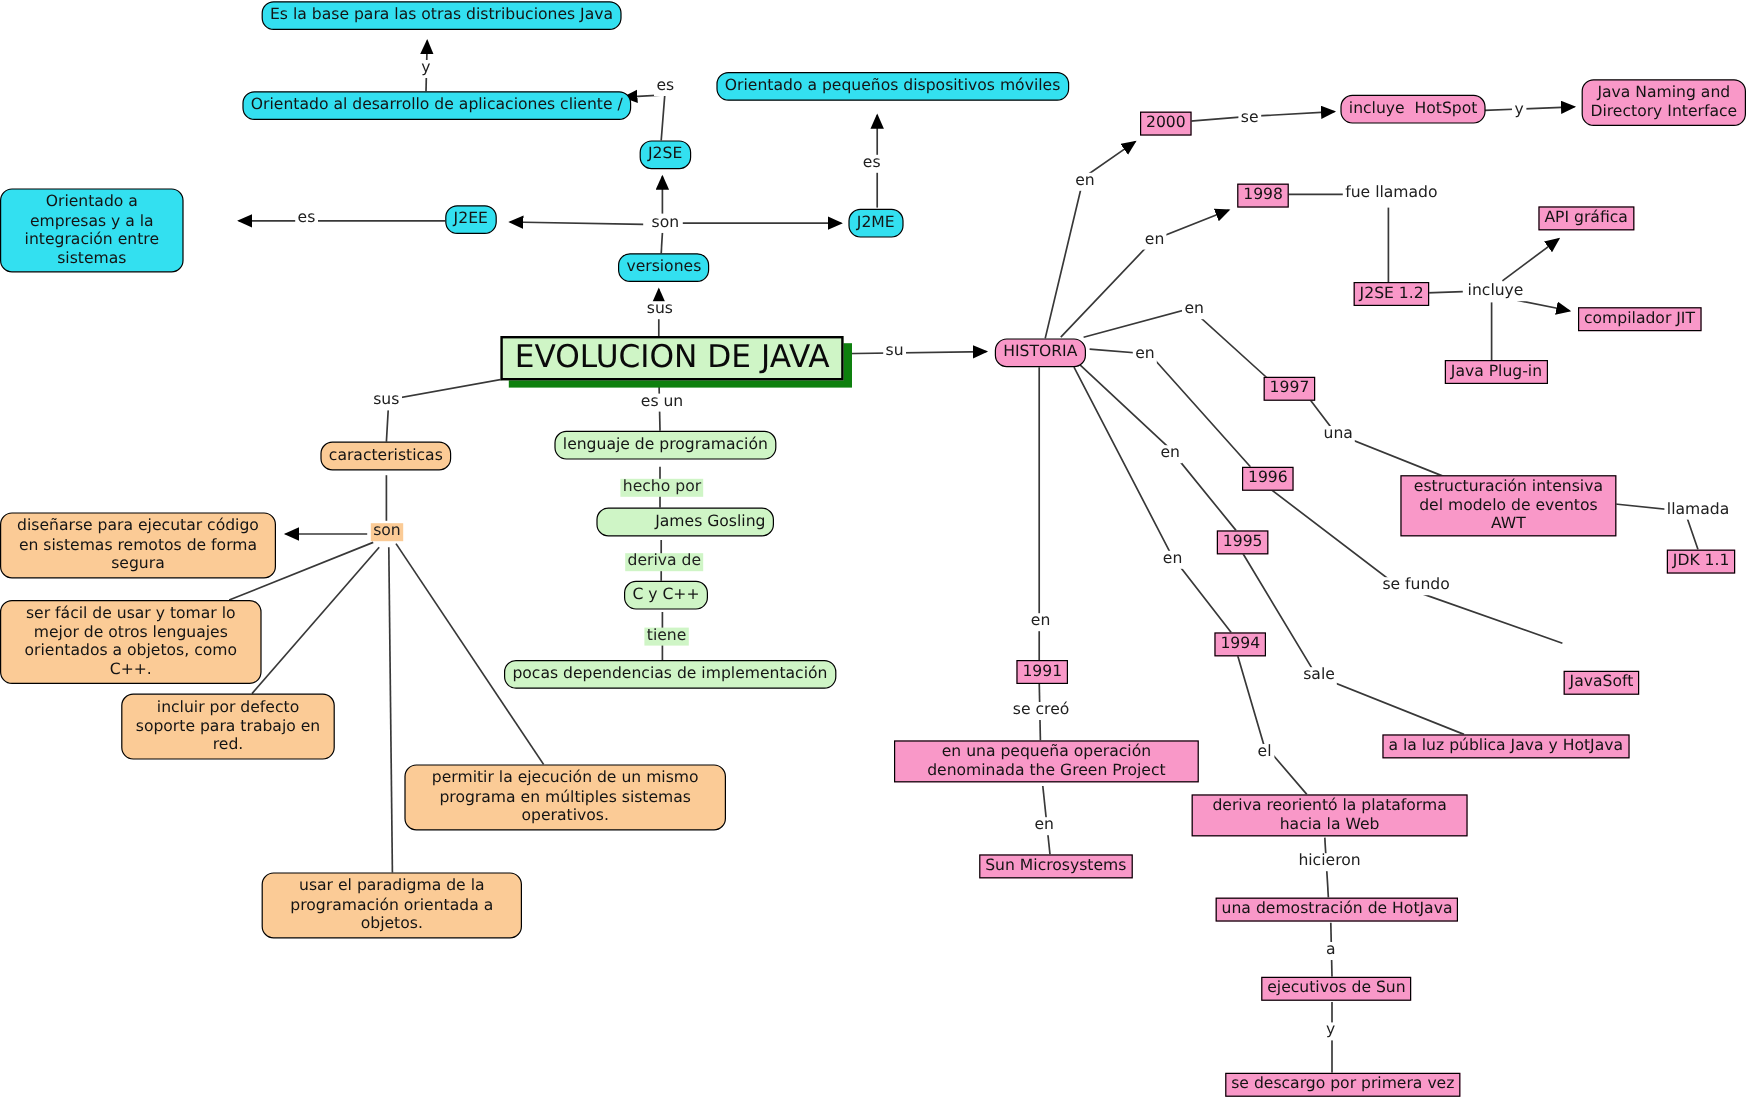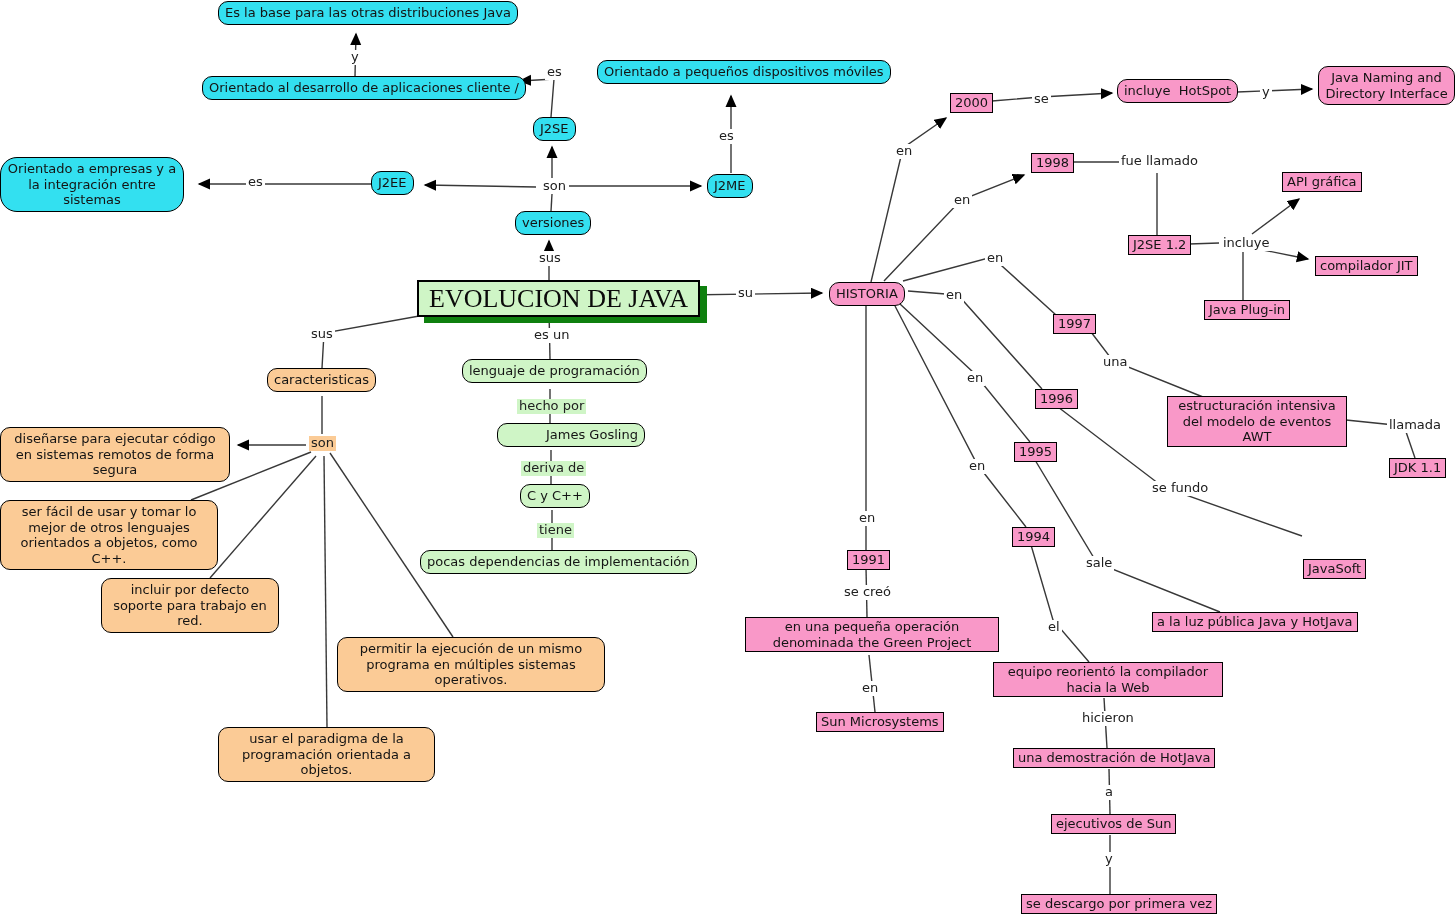--- a/index.html
+++ b/index.html
@@ -16,21 +16,21 @@
         white-space:nowrap;background:#fff;}
   .round{border-radius:10px;}
   .cyan{background:var(--cyan);}
   .green{background:var(--green);}
   .orange{background:var(--orange);}
   .pink{background:var(--pink);}
   .rect{border-radius:0;padding:1px 4px;}
   .wrap{white-space:normal;}
   .pre{white-space:pre;}
   .title-node{font-size:26px;padding:1px 10px;border:2px solid #000;background:var(--green);
-              box-shadow:7px 6px 0 var(--shadow);border-radius:0;color:#0a0a0a;font-family:Liberation Serif, serif;}
+              box-shadow:7px 6px 0 var(--shadow);border-radius:0;color:#0a0a0a;}
   .lbl{position:absolute;font-size:13px;color:#202020;background:#fff;padding:0 2px;line-height:1.15;}
   .lbl.green-bg{background:var(--green);}
   .lbl.orange-bg{background:var(--orange);}
 </style>
 </head>
 <body>
 
 <div id="canvas">
 
   <svg id="edges" viewBox="0 0 1456 918">
@@ -84,21 +84,21 @@
     <path class="edge" d="M1031,545 L1053,620 L1089,662"></path>
     <path class="edge" d="M866,567 L867,617"></path>
     <path class="edge" d="M869,655 L875,712"></path>
     <path class="edge" d="M1104,698 L1107,748"></path>
     <path class="edge" d="M1109,769 L1110,814"></path>
     <path class="edge" d="M1110,835 L1110,894"></path>
   </svg>
 
   <div class="node round cyan" style="left:218px;top:1px;">Es la base para las otras distribuciones Java</div>
   <div class="node round cyan" style="left:202px;top:76px;">Orientado al desarrollo de aplicaciones cliente /</div>
-  <div class="node round cyan wrap" style="left:0px;top:157px;width:184px;border-radius:17px;">Orientado a empresas y a la integración entre sistemas</div>
+  <div class="node round cyan wrap" style="left:0px;top:157px;width:153px;">Orientado a empresas y a la integración entre sistemas</div>
   <div class="node round cyan" style="left:371px;top:171px;">J2EE</div>
   <div class="node round cyan" style="left:533px;top:117px;">J2SE</div>
   <div class="node round cyan" style="left:597px;top:60px;">Orientado a pequeños dispositivos móviles</div>
   <div class="node round cyan" style="left:707px;top:174px;">J2ME</div>
   <div class="node round cyan" style="left:515px;top:211px;">versiones</div>
 
   <div class="node title-node" style="left:417px;top:280px;">EVOLUCION DE JAVA</div>
 
   <div class="node round green" style="left:462px;top:359px;">lenguaje de programación</div>
   <div class="node round green" style="left:497px;top:423px;padding-left:48px;">James Gosling</div>
@@ -123,21 +123,21 @@
   <div class="node rect pink" style="left:1315px;top:256px;">compilador JIT</div>
   <div class="node rect pink" style="left:1204px;top:300px;">Java Plug-in</div>
   <div class="node rect pink" style="left:1053px;top:314px;">1997</div>
   <div class="node rect pink wrap" style="left:1167px;top:396px;width:180px;">estructuración intensiva del modelo de eventos AWT</div>
   <div class="node rect pink" style="left:1389px;top:458px;">JDK 1.1</div>
   <div class="node rect pink" style="left:1035px;top:389px;">1996</div>
   <div class="node rect pink" style="left:1303px;top:535px;margin-top:24px;">JavaSoft</div>
   <div class="node rect pink" style="left:1014px;top:442px;">1995</div>
   <div class="node rect pink" style="left:1152px;top:612px;">a la luz pública Java y HotJava</div>
   <div class="node rect pink" style="left:1012px;top:527px;">1994</div>
-  <div class="node rect pink wrap" style="left:993px;top:662px;width:230px;">equipo reorientó la compilador hacia la Web</div>
+  <div class="node rect pink wrap" style="left:993px;top:662px;width:230px;">deriva reorientó la plataforma hacia la Web</div>
   <div class="node rect pink" style="left:847px;top:550px;">1991</div>
   <div class="node rect pink wrap" style="left:745px;top:617px;width:254px;">en una pequeña operación denominada the Green Project</div>
   <div class="node rect pink" style="left:816px;top:712px;">Sun Microsystems</div>
   <div class="node rect pink" style="left:1013px;top:748px;">una demostración de HotJava</div>
   <div class="node rect pink" style="left:1051px;top:814px;">ejecutivos de Sun</div>
   <div class="node rect pink" style="left:1021px;top:894px;">se descargo por primera vez</div>
 
   <span class="lbl" style="left:349px;top:50px;">y</span>
   <span class="lbl" style="left:545px;top:65px;">es</span>
   <span class="lbl" style="left:246px;top:175px;">es</span>

